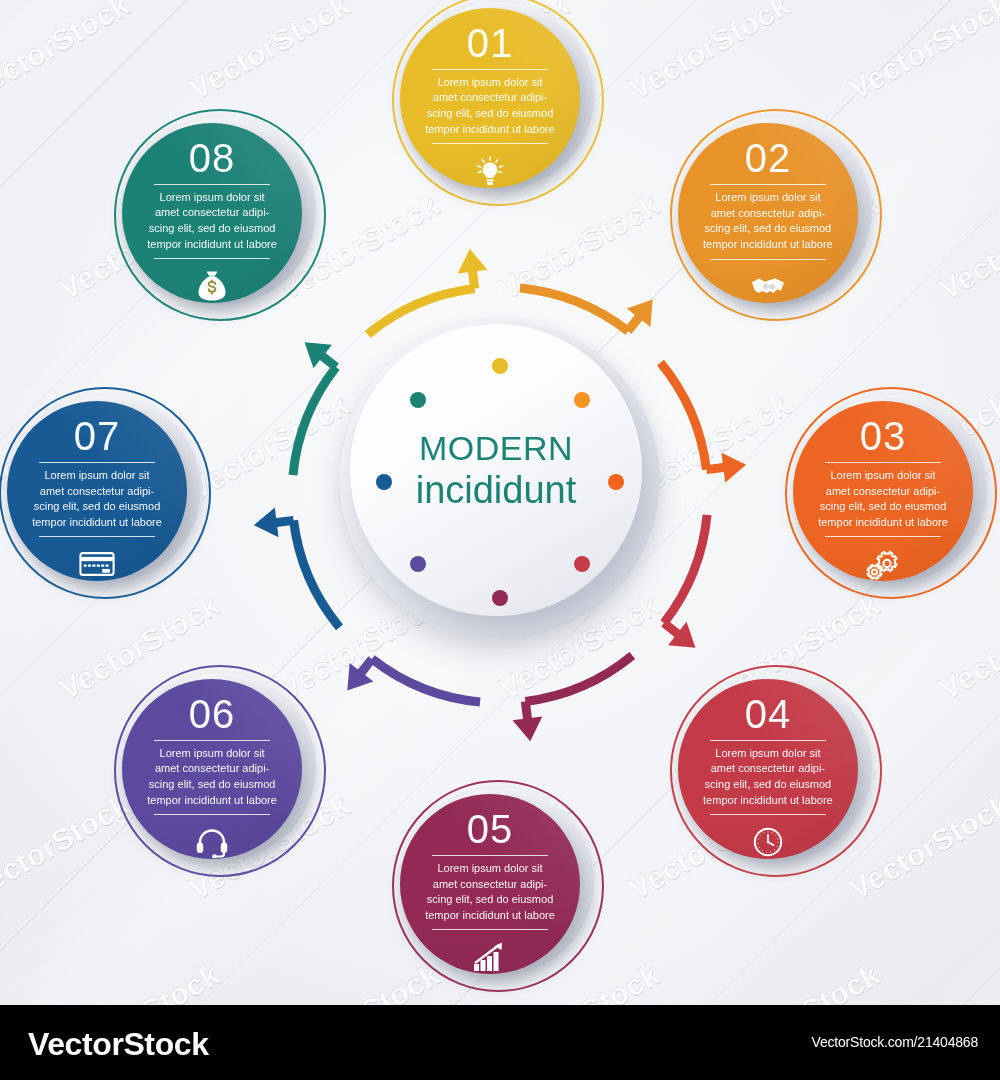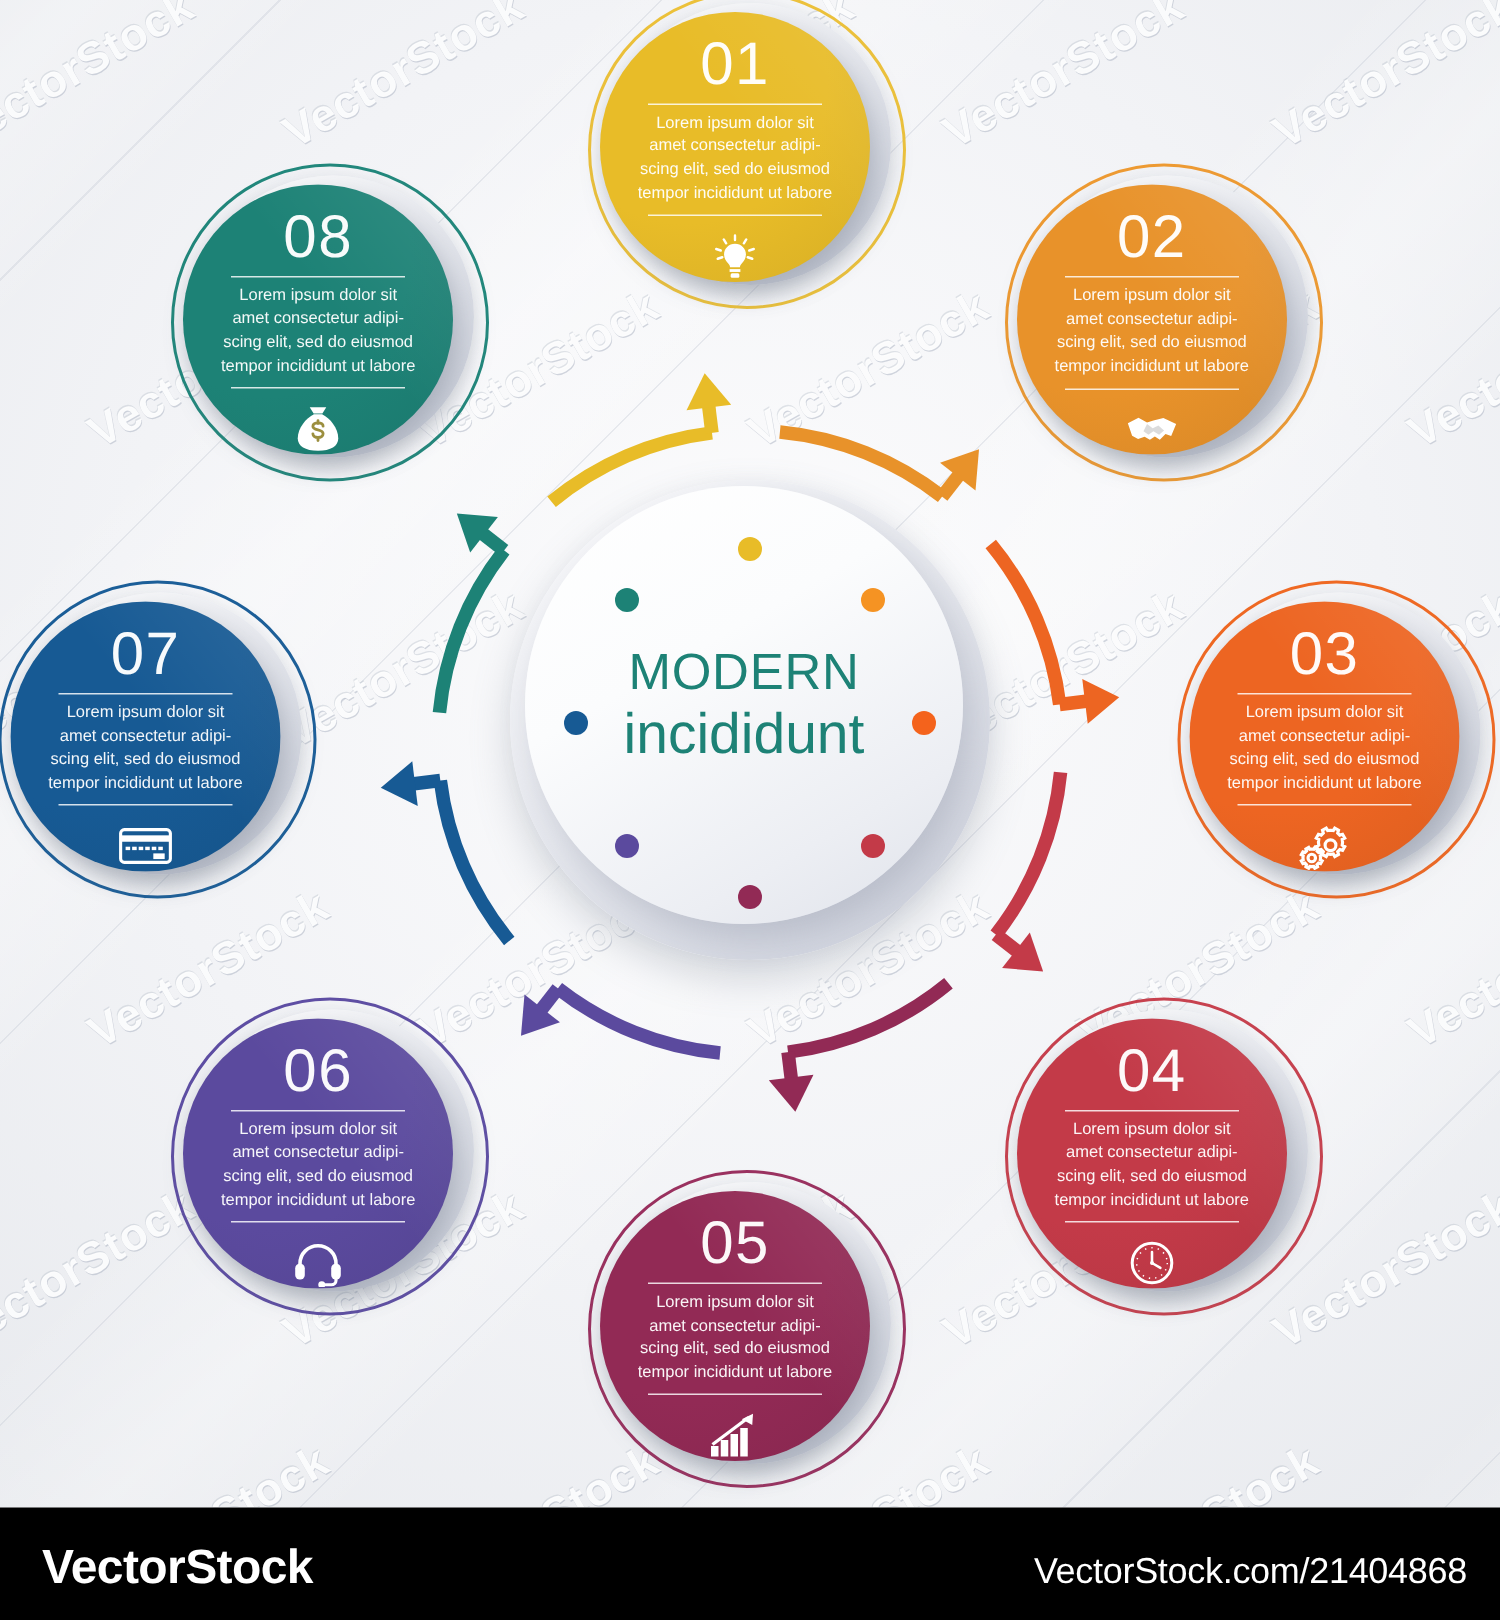--- a/index.html
+++ b/index.html
@@ -222,21 +222,21 @@
     left: 28px; top: 21px;
     color: #ffffff;
     font-size: 32px;
     font-weight: bold;
     letter-spacing: -0.4px;
   }
   #footer-url {
     position: absolute;
     right: 22px; top: 29px;
     color: #ffffff;
-    font-size: 24px;
+    font-size: 14px;
     letter-spacing: -0.2px;
   }
 </style>
 </head>
 <body>
 
 <div id="stage">
 
   <div id="canvas-area">
     <div class="bg-sheen"></div>

